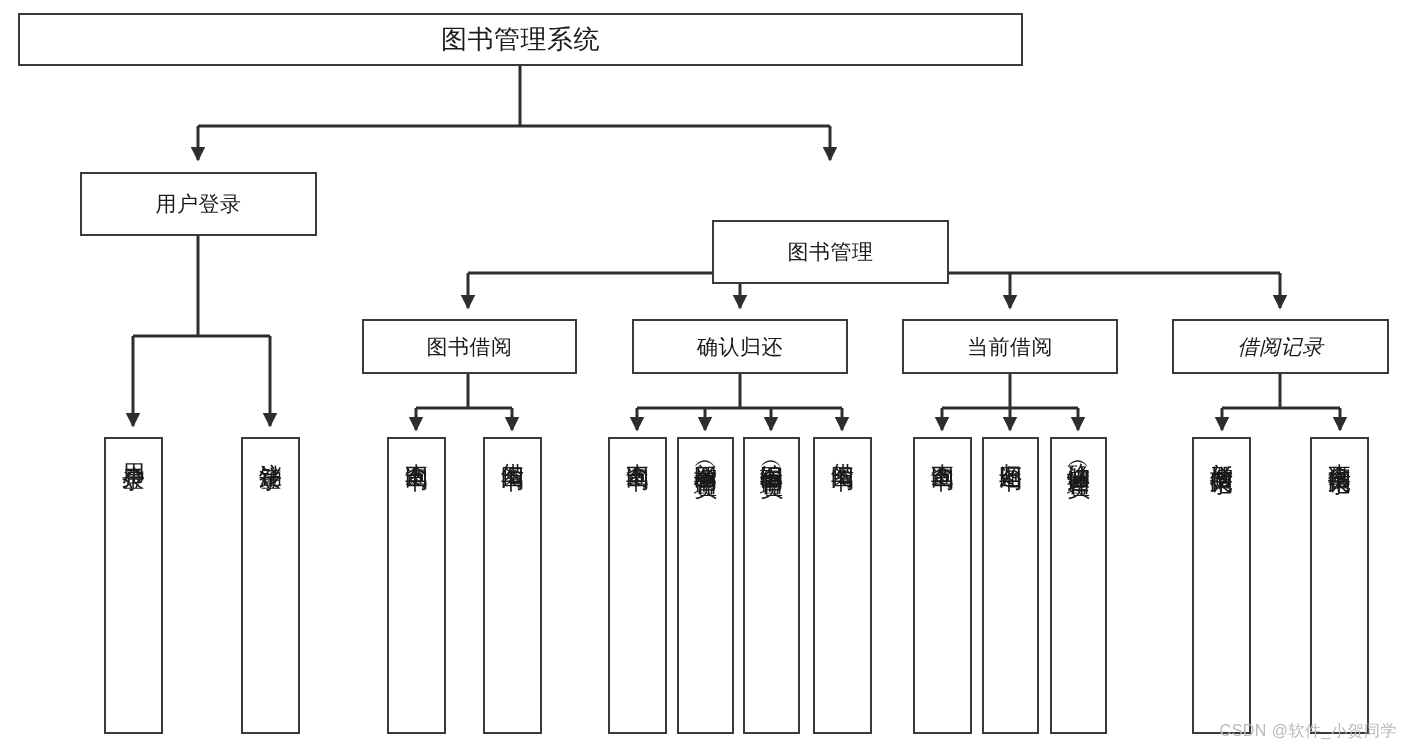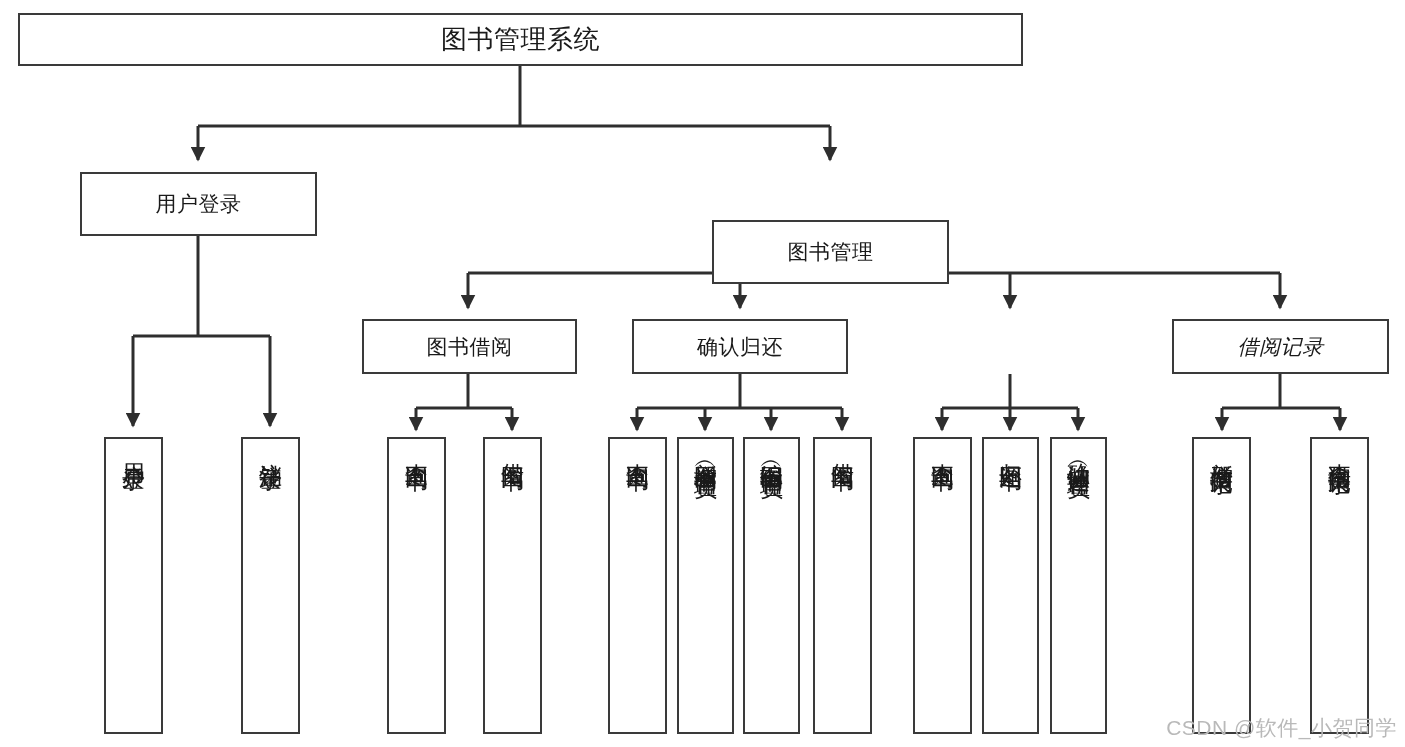--- a/index.html
+++ b/index.html
@@ -59,21 +59,21 @@
     writing-mode: vertical-rl;
     text-orientation: upright;
     font-size: 23px;
     line-height: 1;
     letter-spacing: 2px;
   }
   .watermark {
     position: absolute;
     right: 8px;
     bottom: 5px;
-    font-size: 21px;
+    font-size: 16px;
     color: #b9b9b9;
     white-space: nowrap;
     letter-spacing: 0.5px;
   }
 </style>
 </head>
 <body>
 
 <div id="canvas">
 
@@ -140,20 +140,23 @@
   </div>
 
   <div class="node h" style="left:362px; top:319px; width:215px; height:55px;">
     <span class="label">图书借阅</span>
   </div>
 
   <div class="node h" style="left:632px; top:319px; width:216px; height:55px;">
     <span class="label">确认归还</span>
   </div>
 
+  <div class="node h" style="left:902px; top:319px; width:216px; height:55px;">
+    <span class="label">当前借阅</span>
+  </div>
 
   <div class="node h" style="left:1172px; top:319px; width:217px; height:55px;font-style:italic;">
     <span class="label">借阅记录</span>
   </div>
 
   <div class="node v" style="left:104px; top:437px; width:59px; height:297px;">
     <span class="label">用户登录</span>
   </div>
 
   <div class="node v" style="left:241px; top:437px; width:59px; height:297px;">

